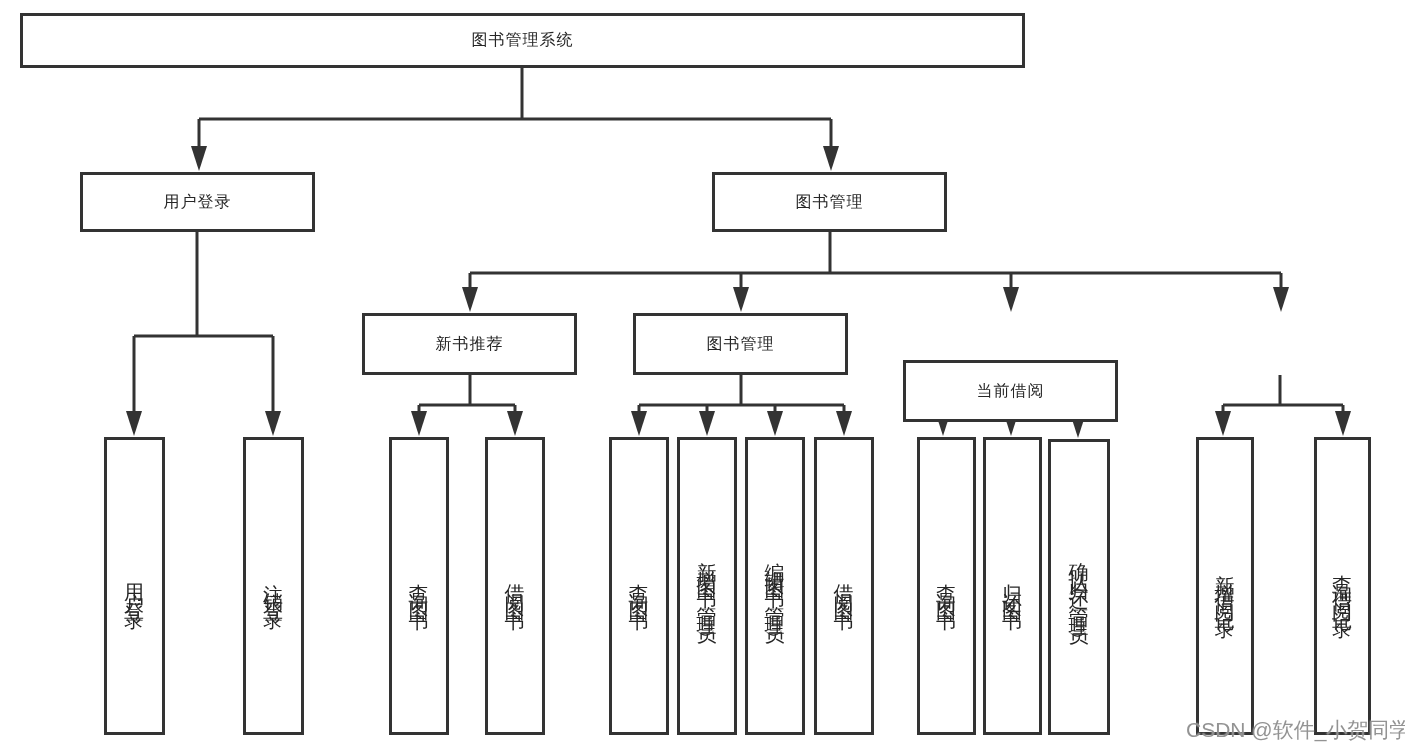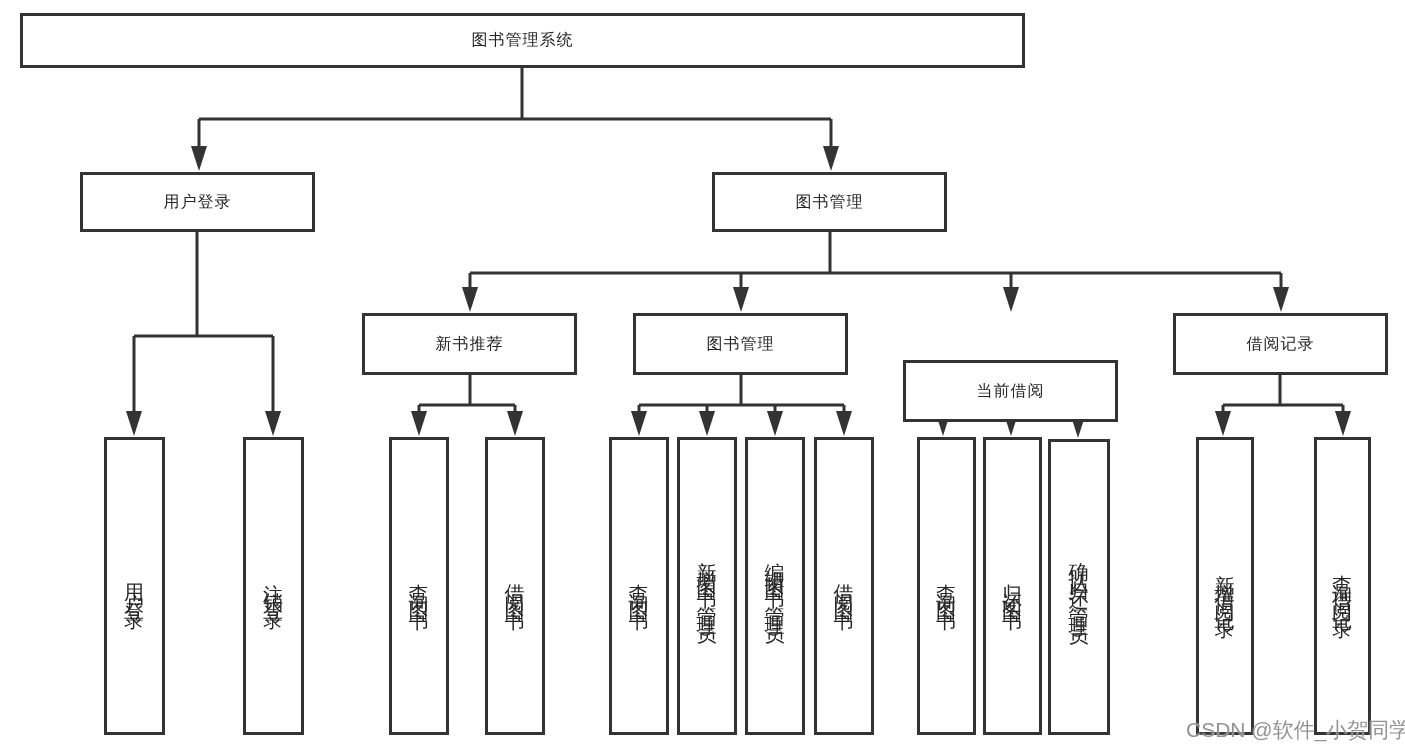--- a/index.html
+++ b/index.html
@@ -130,23 +130,20 @@
 
   <div class="box b-l3 b-newbook">
     <span class="hlabel">新书推荐</span>
   </div>
   <div class="box b-l3 b-borrow">
     <span class="hlabel">图书管理</span>
   </div>
   <div class="box b-l3 b-current">
     <span class="hlabel">当前借阅</span>
   </div>
-  <div class="box b-l3 b-records">
-    <span class="hlabel">借阅记录</span>
-  </div>
 
   <div class="box leaf lf1">
     <span class="vlabel">用户登录</span>
   </div>
   <div class="box leaf lf2">
     <span class="vlabel">注销登录</span>
   </div>
 
   <div class="box leaf lf3">
     <span class="vlabel">查询图书</span>

